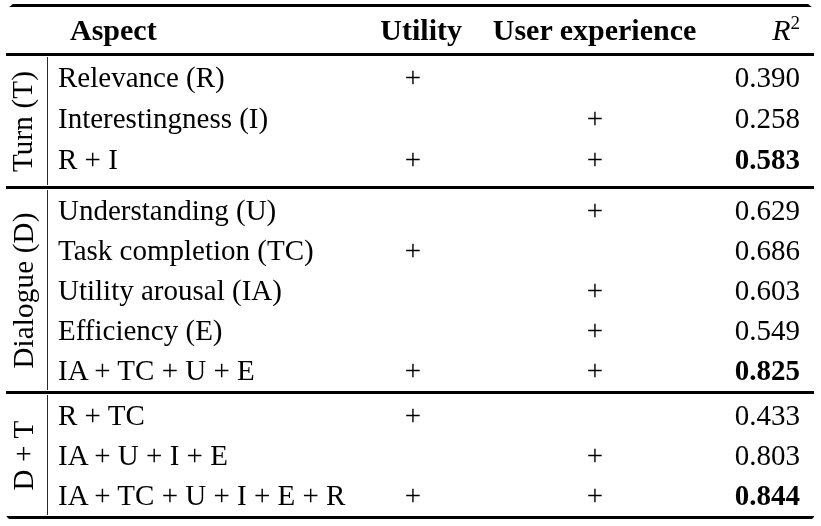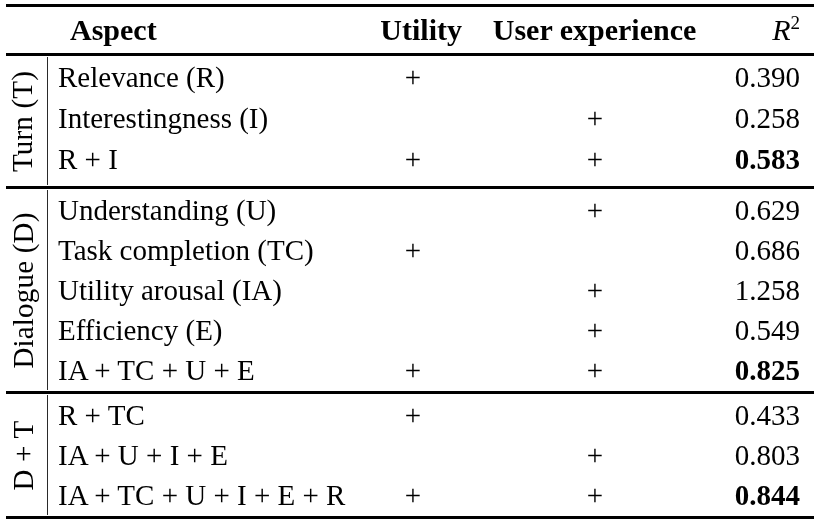--- a/index.html
+++ b/index.html
@@ -13,20 +13,21 @@
     color: #000000;
     -webkit-font-smoothing: antialiased;
   }
 
   #page {
     position: relative;
     width: 821px;
     height: 526px;
     background: #ffffff;
     overflow: hidden;
+    border-radius: 27px;
   }
 
   
   .rule {
     position: absolute;
     left: 6px;
     right: 7px;
     background: #000000;
   }
   .rule-top      { top: 4px;   height: 3px; }
@@ -252,21 +253,21 @@
       <div class="row">
         <div class="cell-aspect">Task completion (TC)</div>
         <div class="cell-utility">+</div>
         <div class="cell-ux"></div>
         <div class="cell-r2">0.686</div>
       </div>
       <div class="row">
         <div class="cell-aspect">Utility arousal (IA)</div>
         <div class="cell-utility"></div>
         <div class="cell-ux">+</div>
-        <div class="cell-r2">1.258</div>
+        <div class="cell-r2">0.603</div>
       </div>
       <div class="row">
         <div class="cell-aspect">Efficiency (E)</div>
         <div class="cell-utility"></div>
         <div class="cell-ux">+</div>
         <div class="cell-r2">0.549</div>
       </div>
       <div class="row">
         <div class="cell-aspect">IA + TC + U + E</div>
         <div class="cell-utility">+</div>

